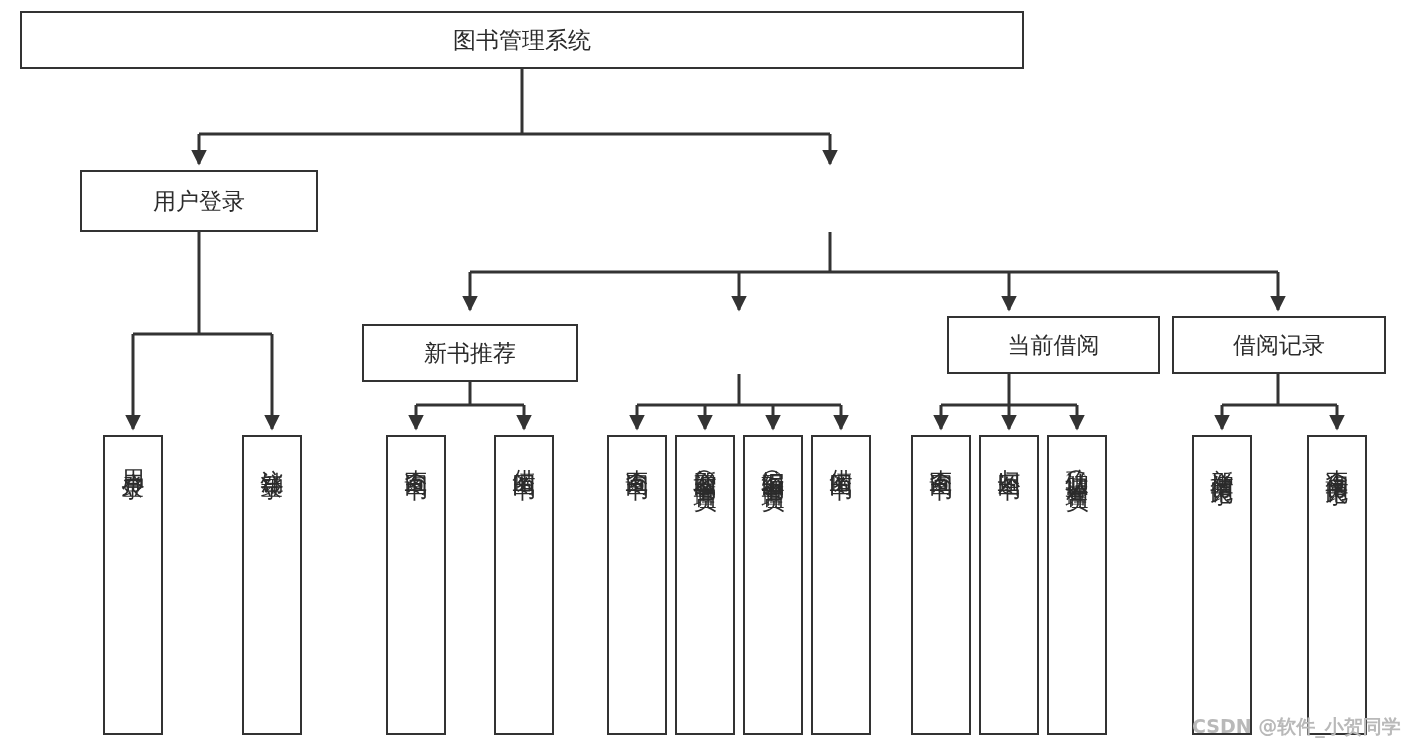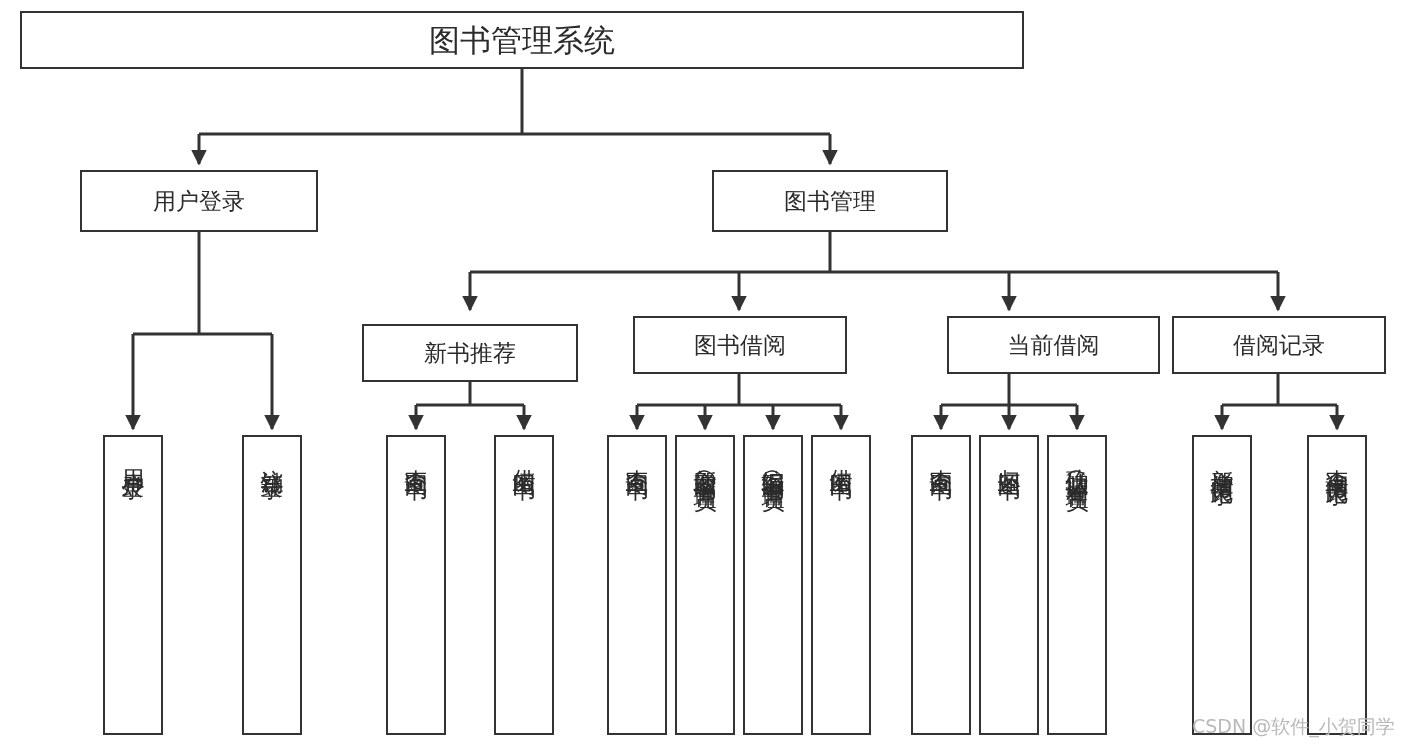--- a/index.html
+++ b/index.html
@@ -37,21 +37,21 @@
   .node .label {
     color: #2b2b2b;
     line-height: 1.25;
     text-align: center;
     white-space: nowrap;
   }
   .node.horiz .label {
     font-size: 23px;
   }
   .node.root .label {
-    font-size: 31px;
+    font-size: 23px;
   }
   .node.vert {
     align-items: flex-start;
     justify-content: center;
     padding-top: 14px;
   }
   .node.vert .label {
     writing-mode: vertical-rl;
     text-orientation: upright;
     font-size: 23px;
@@ -59,20 +59,21 @@
     line-height: 1;
   }
   #watermark {
     position: absolute;
     left: 1192px;
     top: 714px;
     font-size: 19px;
     color: #b9b9b9;
     white-space: nowrap;
     z-index: 5;
+    font-weight: bold;
   }
 </style>
 </head>
 <body>
 
 <div id="canvas">
 
   <svg id="wires" viewBox="0 0 1405 747" xmlns="http://www.w3.org/2000/svg">
     <defs>
       <marker id="arrow" viewBox="0 0 10 10" refX="9" refY="5" markerWidth="5.2" markerHeight="5.2" orient="auto-start-reverse">
@@ -124,31 +125,25 @@
   </svg>
 
   <div class="node root horiz" style="left:20px; top:11px; width:1004px; height:58px;">
     <span class="label">图书管理系统</span>
   </div>
 
   <div class="node horiz" style="left:80px; top:170px; width:238px; height:62px;">
     <span class="label">用户登录</span>
   </div>
 
-  <div class="node horiz" style="left:712px; top:170px; width:236px; height:62px;">
-    <span class="label">图书管理</span>
-  </div>
 
   <div class="node horiz" style="left:362px; top:324px; width:216px; height:58px;">
     <span class="label">新书推荐</span>
   </div>
 
-  <div class="node horiz" style="left:633px; top:316px; width:214px; height:58px;">
-    <span class="label">图书借阅</span>
-  </div>
 
   <div class="node horiz" style="left:903px; top:316px; width:213px; height:58px;margin-left:44px;">
     <span class="label">当前借阅</span>
   </div>
 
   <div class="node horiz" style="left:1172px; top:316px; width:214px; height:58px;">
     <span class="label">借阅记录</span>
   </div>
 
   <div class="node vert" style="left:103px; top:435px; width:60px; height:300px;">

